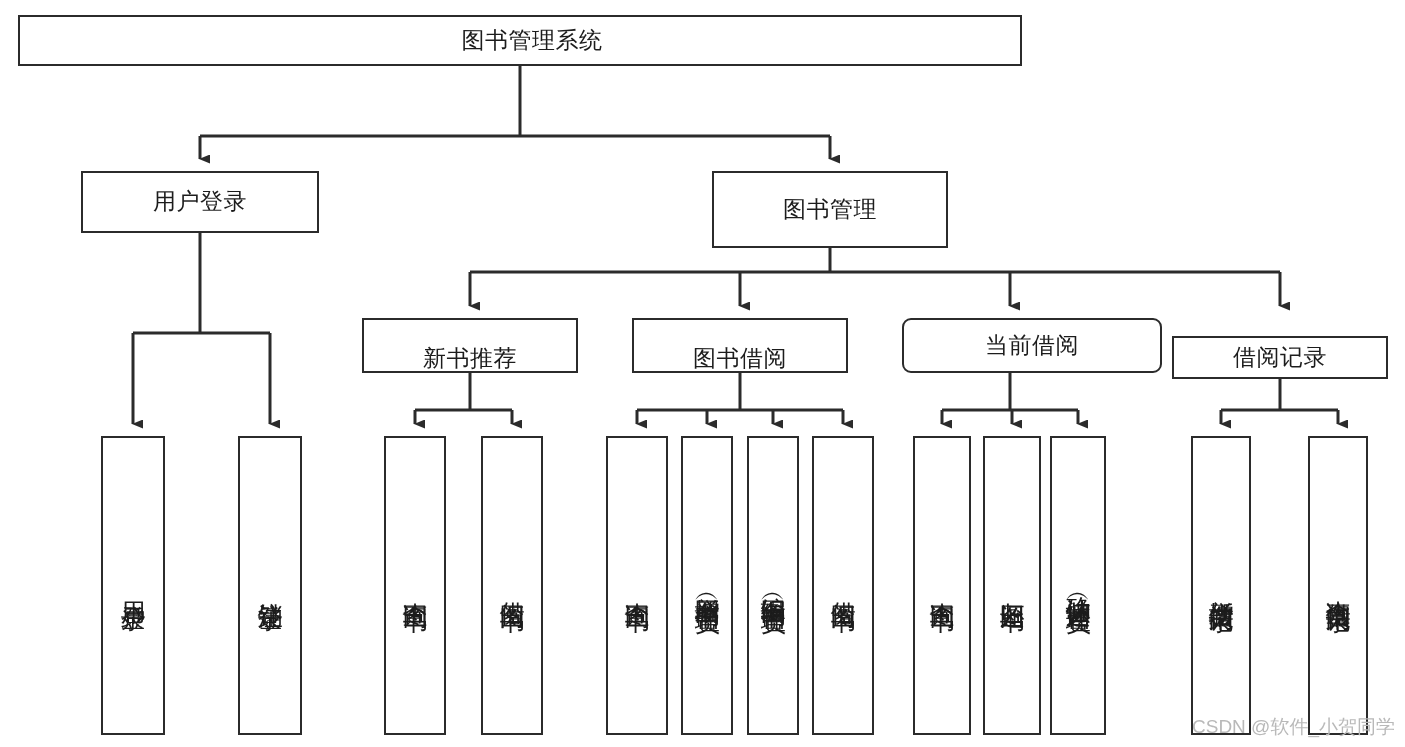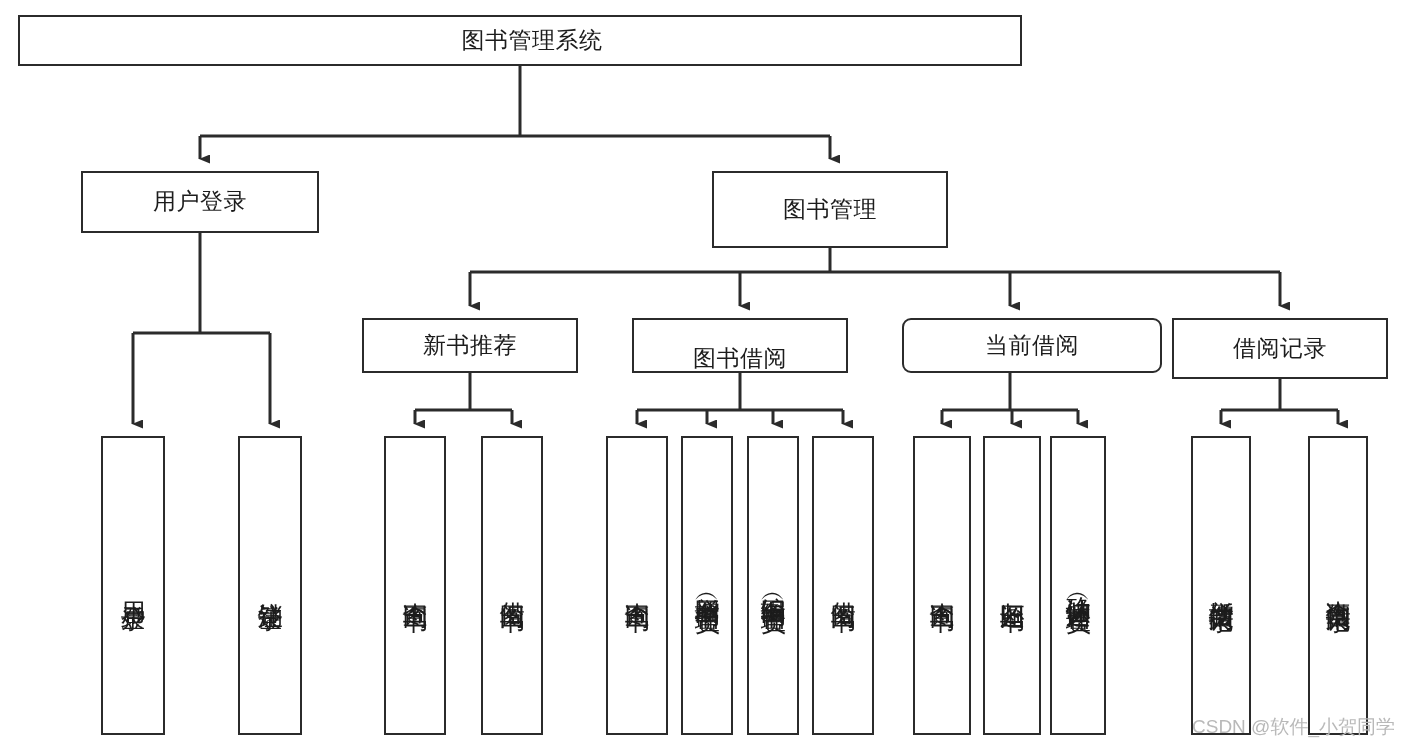--- a/index.html
+++ b/index.html
@@ -125,30 +125,30 @@
     <span class="node-label-h">图书管理系统</span>
   </div>
 
   <div class="node-box" style="left: 81px; top: 171px; width: 238px; height: 62px;">
     <span class="node-label-h">用户登录</span>
   </div>
   <div class="node-box" style="left: 712px; top: 171px; width: 236px; height: 77px;">
     <span class="node-label-h">图书管理</span>
   </div>
 
-  <div class="node-box" style="left: 362px; top: 318px; width: 216px; height: 55px;">
+  <div class="node-box" style="left: 362px; top: 318px; width: 216px; height: 55px; align-items: flex-end;">
     <span class="node-label-h">新书推荐</span>
   </div>
   <div class="node-box" style="left: 632px; top: 318px; width: 216px; height: 55px; align-items: flex-end;">
     <span class="node-label-h">图书借阅</span>
   </div>
   <div class="node-box" style="left: 902px; top: 318px; width: 260px; height: 55px; border-radius: 9px;">
     <span class="node-label-h">当前借阅</span>
   </div>
-  <div class="node-box" style="left: 1172px; top: 318px; width: 216px; height: 61px;">
+  <div class="node-box" style="left: 1172px; top: 336px; width: 216px; height: 43px;">
     <span class="node-label-h">借阅记录</span>
   </div>
 
   <div class="node-box vertical" style="left: 101px; top: 436px; width: 64px; height: 299px;">
     <div class="vcenter-wrap">
       <span class="node-label-v">用户登录</span>
     </div>
   </div>
   <div class="node-box vertical" style="left: 238px; top: 436px; width: 64px; height: 299px;">
     <div class="vcenter-wrap">

